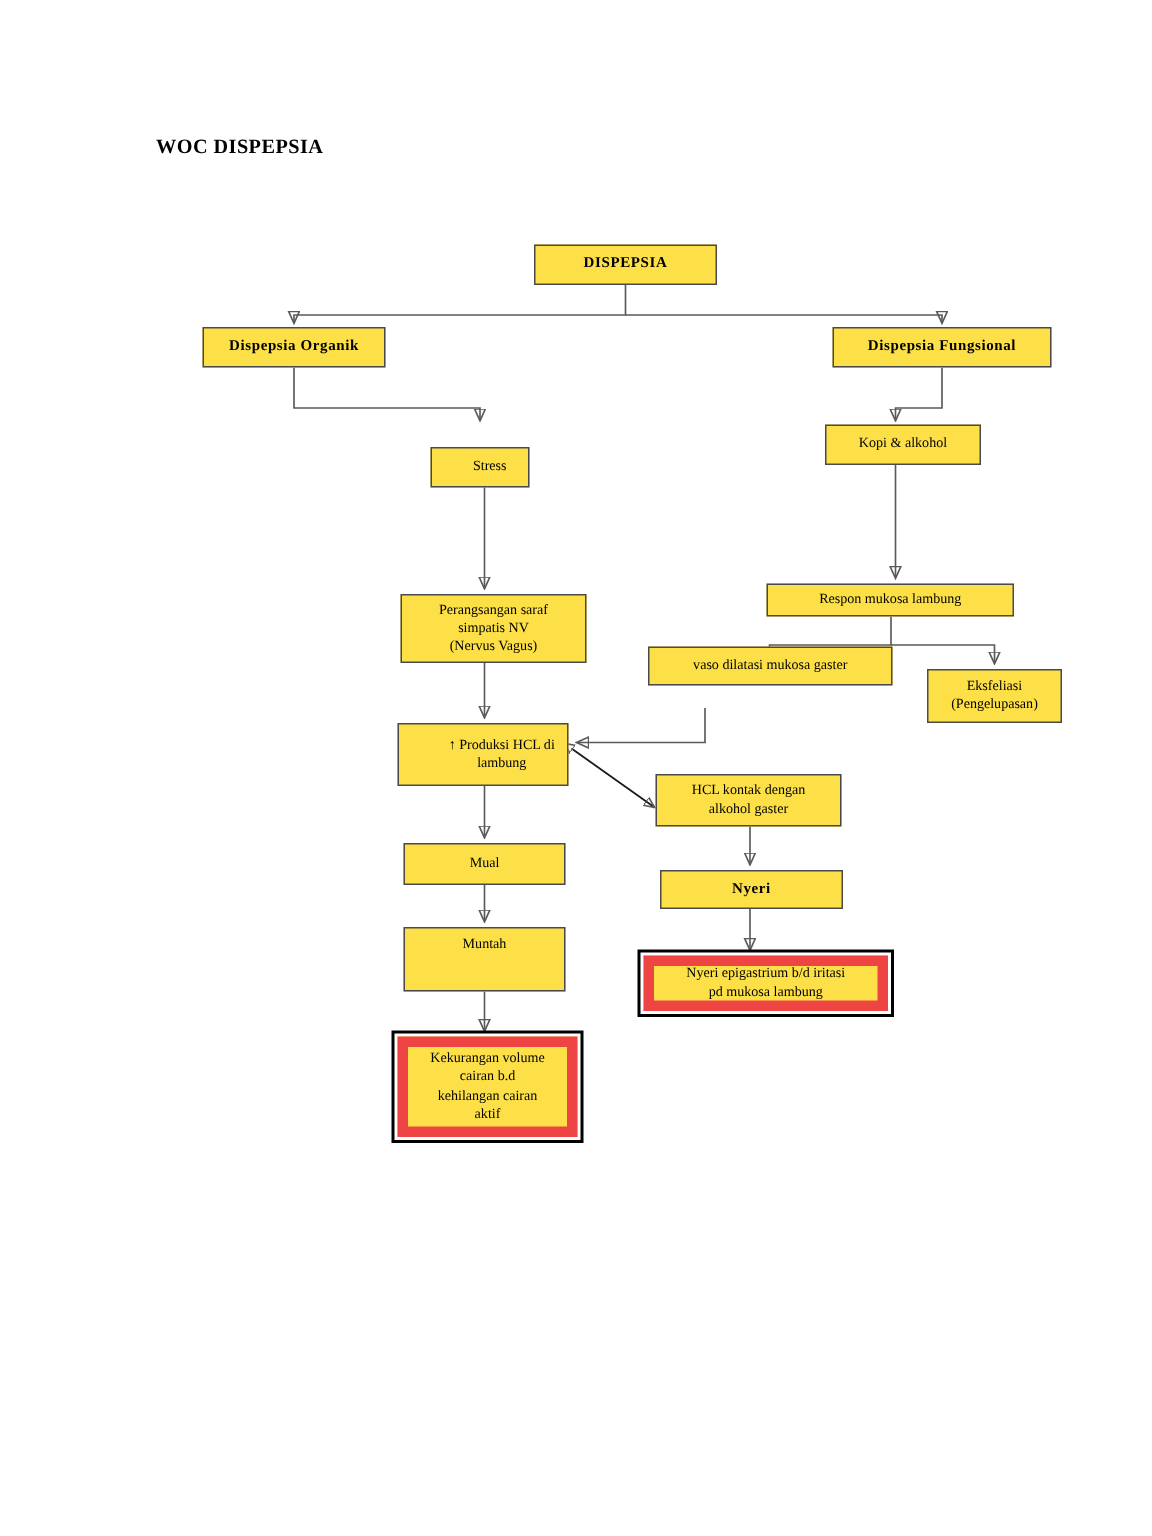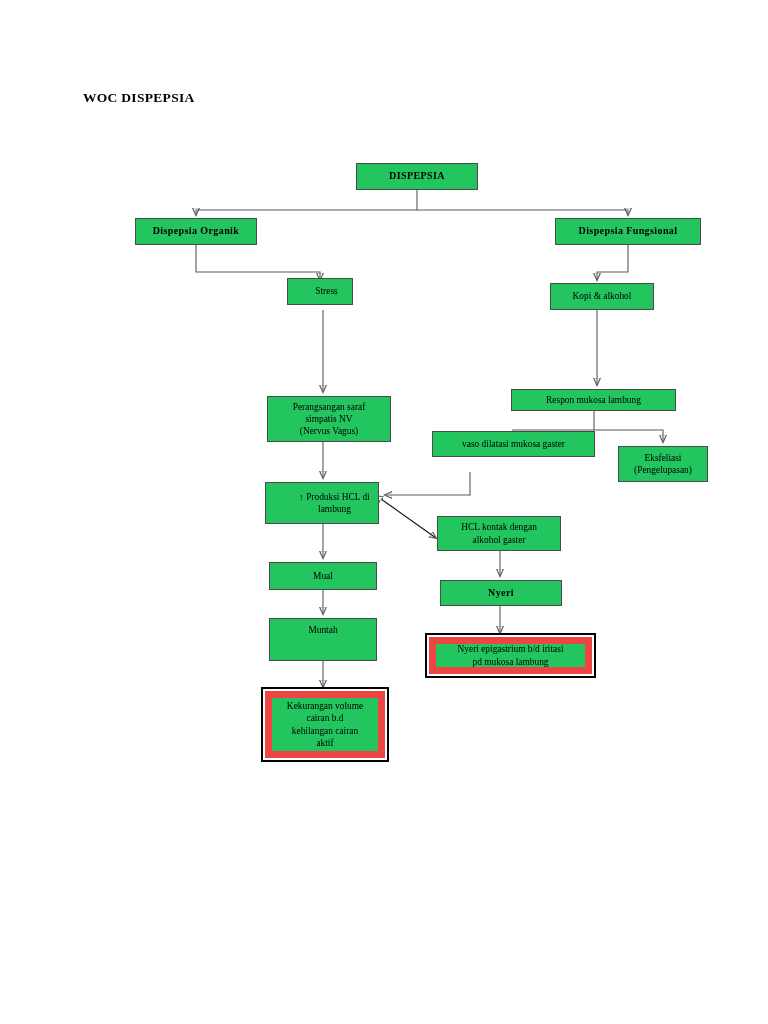--- a/index.html
+++ b/index.html
@@ -9,33 +9,33 @@
     background:#ffffff;
     font-family:"Liberation Serif", serif;
     color:#000;
     overflow:hidden;
     position:relative;
   }
   #page{position:relative;width:768px;height:1024px;}
 
   #page-title{
     position:absolute;
-    left:83px; top:90px;
+    left:104px; top:90px;
     font-size:13.5px;
     font-weight:bold;
     letter-spacing:0.3px;
     font-family:"Liberation Serif", serif;
   }
 
   
   .node{
     position:absolute;
     box-sizing:border-box;
     border:1px solid #4a4a4a;
-    background:#22c55e;
+    background:#fde047;
     font-size:9.4px;
     line-height:1.28;
     text-align:center;
     display:flex;
     align-items:center;
     justify-content:center;
     padding:2px 3px;
     font-family:"Liberation Serif", serif;
   }
   .node.top-align{align-items:flex-start;padding-top:5px;}
@@ -115,21 +115,21 @@
   </div>
 
   <div class="node bold" style="left:135px;top:218px;width:122px;height:27px;">
     <span class="txt">Dispepsia Organik</span>
   </div>
 
   <div class="node bold" style="left:555px;top:218px;width:146px;height:27px;">
     <span class="txt">Dispepsia Fungsional</span>
   </div>
 
-  <div class="node" style="left:287px;top:278px;width:66px;height:27px;padding-left:16px;">
+  <div class="node" style="left:287px;top:298px;width:66px;height:27px;padding-left:16px;">
     <span class="txt">Stress</span>
   </div>
 
   <div class="node" style="left:550px;top:283px;width:104px;height:27px;">
     <span class="txt">Kopi &amp; alkohol</span>
   </div>
 
   <div class="node" style="left:267px;top:396px;width:124px;height:46px;align-items:center;">
     <span class="txt">Perangsangan saraf
 simpatis NV

